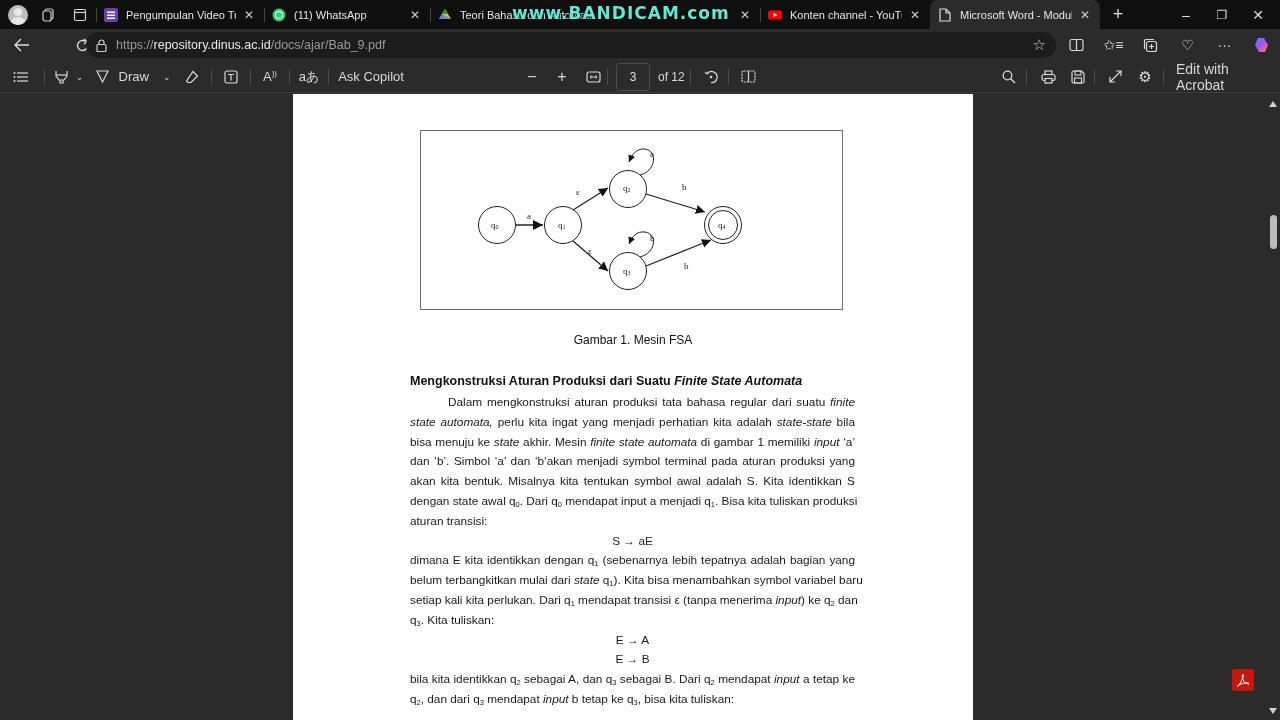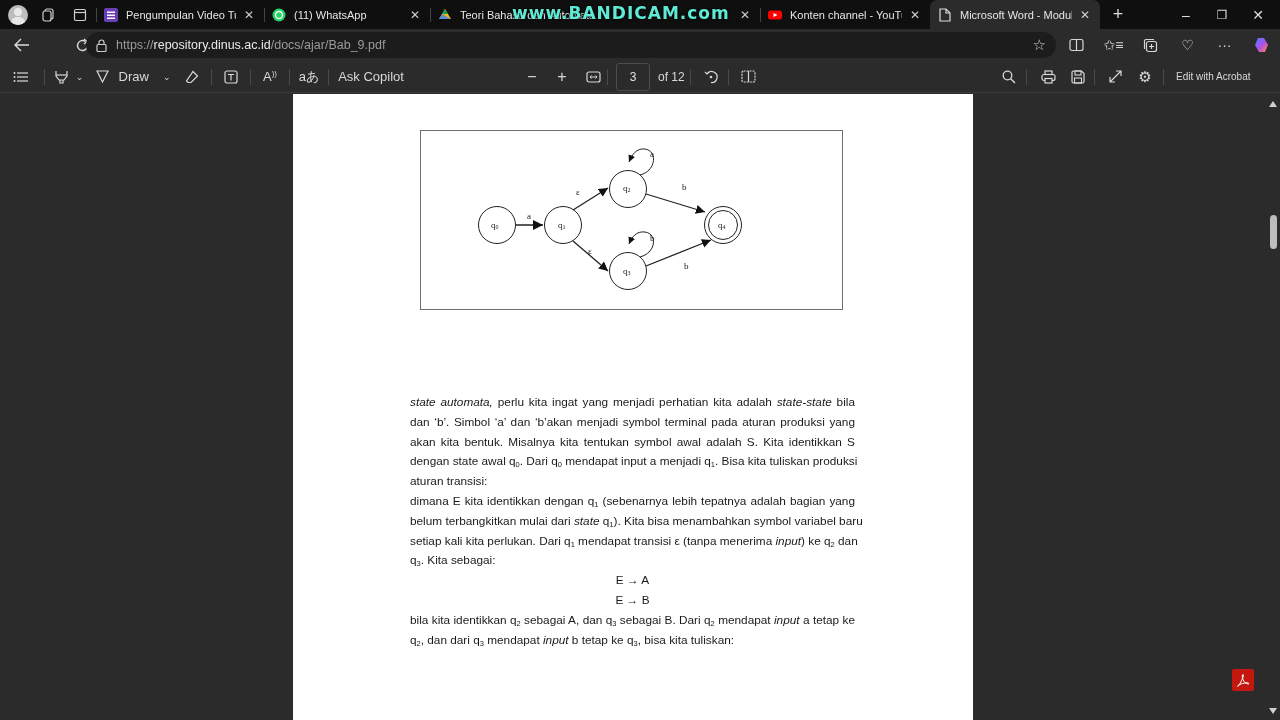--- a/index.html
+++ b/index.html
@@ -304,21 +304,21 @@
   <div class="vsep" style="position:absolute;left:1094px;top:8px;margin:0;"></div>
   <div class="pb" style="position:absolute;left:1104px;width:22px;">
     <svg width="13" height="13">
         <path d="M1 12 L12 1 M7 1 H12 V6 M1 7 V12 H6" fill="none" stroke="#d8d8d8" stroke-width="1.2"></path>
       </svg>
   </div>
   <div class="pb" style="position:absolute;left:1134px;width:22px;font-size:15px;">
       <span>⚙</span>
     </div>
   <div class="vsep" style="position:absolute;left:1163px;top:8px;margin:0;"></div>
-  <div class="pb" style="position:absolute;left:1176px;font-size:10px;">Edit with Acrobat</div>
+  <div class="pb" style="position:absolute;left:1176px;font-size:14px;">Edit with Acrobat</div>
 </div>
 
 <div class="viewer">
   <div class="page">
     <div class="figure-box">
       <svg width="423" height="180" viewBox="0 0 423 180" font-family="Liberation Serif, serif" font-size="9" fill="#222">
         <defs>
           <marker id="arr" markerWidth="8" markerHeight="8" refX="7" refY="4" orient="auto">
               <path d="M0 0.5 L7 4 L0 7.5 Z" fill="#111"></path>
             </marker>
@@ -356,32 +356,37 @@
         <text x="229" y="26">a</text>
         <path d="M219 126 C235 122 237 103 224 101 C215 100 211 106 208 113" fill="none" stroke="#222" stroke-width="1" marker-end="url(#arr)"></path>
         <text x="229" y="110">b</text>
         <line x1="225" y1="63" x2="284" y2="81" stroke="#222" stroke-width="1.3" marker-end="url(#arr)"></line>
         <text x="261" y="59">b</text>
         <line x1="225" y1="135" x2="290" y2="109" stroke="#222" stroke-width="1.3" marker-end="url(#arr)"></line>
         <text x="263" y="138">b</text>
       </svg>
     </div>
 
-
+    <div class="caption">Gambar 1. Mesin FSA</div>
+
+    <div class="heading"><span>Mengkonstruksi Aturan Produksi dari Suatu </span><i>Finite State Automata</i></div>
 
     <div class="body">
+      <span class="line indent"><span>Dalam mengkonstruksi aturan produksi tata bahasa regular dari suatu </span><i>finite</i></span>
       <span class="line"><i>state automata,</i><span> perlu kita ingat yang menjadi perhatian kita adalah </span><i>state-state</i><span> bila</span></span>
+      <span class="line"><span>bisa menuju ke </span><i>state</i><span> akhir. Mesin </span><i>finite state automata</i><span> di gambar 1 memiliki </span><i>input</i><span> ‘a’</span></span>
       <span class="line">dan ‘b’. Simbol ‘a’ dan ‘b’akan menjadi symbol terminal pada aturan produksi yang</span>
       <span class="line">akan kita bentuk. Misalnya kita tentukan symbol awal adalah S. Kita identikkan S</span>
       <span class="line"><span>dengan state awal q</span><sub>0</sub><span>. Dari q</span><sub>0</sub><span> mendapat input a menjadi q</span><sub>1</sub><span>. Bisa kita tuliskan produksi</span></span>
       <span class="line last">aturan transisi:</span>
+      <span class="line center">S → aE</span>
       <span class="line"><span>dimana E kita identikkan dengan q</span><sub>1</sub><span> (sebenarnya lebih tepatnya adalah bagian yang</span></span>
       <span class="line"><span>belum terbangkitkan mulai dari </span><i>state</i><span> q</span><sub>1</sub><span>). Kita bisa menambahkan symbol variabel baru</span></span>
       <span class="line"><span>setiap kali kita perlukan. Dari q</span><sub>1</sub><span> mendapat transisi ε (tanpa menerima </span><i>input</i><span>) ke q</span><sub>2</sub><span> dan</span></span>
-      <span class="line last"><span>q</span><sub>3</sub><span>. Kita sebagai:</span></span>
+      <span class="line last"><span>q</span><sub>3</sub><span>. Kita tuliskan:</span></span>
       <span class="line center">E → A</span>
       <span class="line center">E → B</span>
       <span class="line"><span>bila kita identikkan q</span><sub>2</sub><span> sebagai A, dan q</span><sub>3</sub><span> sebagai B. Dari q</span><sub>2</sub><span> mendapat </span><i>input</i><span> a tetap ke</span></span>
       <span class="line last"><span>q</span><sub>2</sub><span>, dan dari q</span><sub>3</sub><span> mendapat </span><i>input</i><span> b tetap ke q</span><sub>3</sub><span>, bisa kita tuliskan:</span></span>
     </div>
   </div>
 </div>
 
 <div class="scroll-track">
   <div class="scroll-up"></div>

